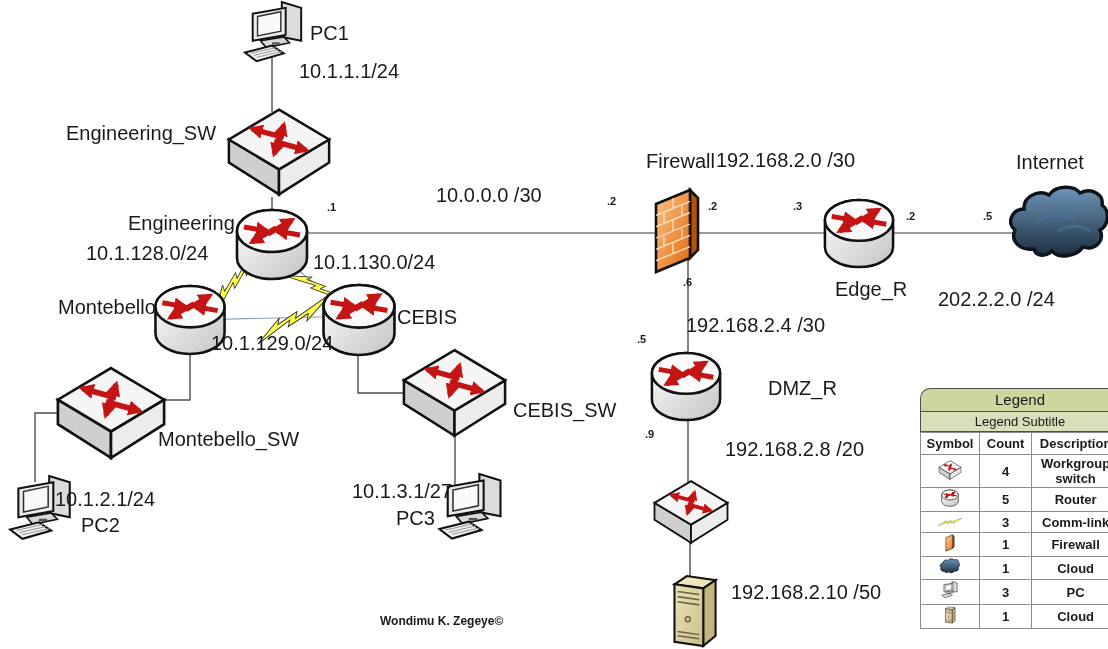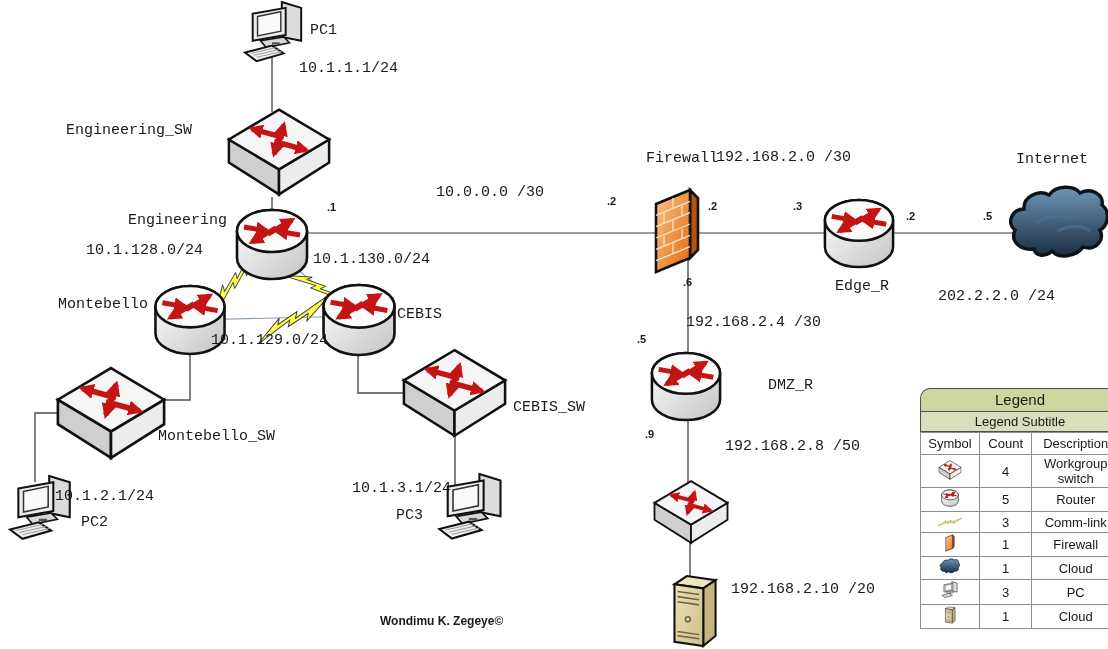--- a/index.html
+++ b/index.html
@@ -1,31 +1,31 @@
 <!DOCTYPE html>
 <html><head>
 <meta charset="utf-8">
 <style>
   html,body{margin:0;padding:0;background:#fff;}
   #canvas{position:relative;width:1108px;height:649px;background:#fff;overflow:hidden;
           font-family:"Liberation Sans", sans-serif;color:#1a1a1a;}
   #wires{position:absolute;left:0;top:0;z-index:0;}
   .node{position:absolute;z-index:2;}
-  .lbl{position:absolute;z-index:3;font-size:15px;white-space:nowrap;font-family:Liberation Mono, monospace;}
+  .lbl{position:absolute;z-index:3;font-size:20px;white-space:nowrap;}
   .ifl{position:absolute;z-index:3;font-size:11px;font-weight:bold;white-space:nowrap;}
   .credit{position:absolute;z-index:3;font-size:12px;font-weight:bold;}
   
   .legend{position:absolute;z-index:4;width:200px;background:#fff;font-size:13px;padding-left:38px;}
   .lg-title{background:#cbd79e;border:1.4px solid #4e4e4e;border-bottom:none;
             border-radius:10px 10px 0 0;text-align:center;font-size:15px;padding:2px 0 3px;}
   .lg-sub{background:#d7e0ba;border:1.4px solid #4e4e4e;text-align:center;
           font-size:13px;padding:2px 0;}
   .legend table{border-collapse:collapse;width:100%;background:#fff;}
   .legend th,.legend td{border:1px solid #8c8c8c;text-align:center;padding:1px 2px;
-          font-weight:normal;font-size:13px;}
+          font-weight:bold;font-size:13px;}
   .legend th{padding:3px 2px;}
   .legend td.sym{width:56px;}
   .legend td.cnt{width:50px;}
   .legend td.dsc{width:86px;}
   .legend tr{height:21px;}
 </style>
 </head>
 <body>
 
 <div id="canvas">
@@ -189,36 +189,36 @@
   <div class="lbl" style="left:310px;top:22px">PC1</div>
   <div class="lbl" style="left:299px;top:60px">10.1.1.1/24</div>
   <div class="lbl" style="left:66px;top:122px">Engineering_SW</div>
   <div class="lbl" style="left:128px;top:212px">Engineering</div>
   <div class="lbl" style="left:58px;top:296px">Montebello</div>
   <div class="lbl" style="left:397px;top:306px">CEBIS</div>
   <div class="lbl" style="left:158px;top:428px">Montebello_SW</div>
   <div class="lbl" style="left:513px;top:399px">CEBIS_SW</div>
   <div class="lbl" style="left:55px;top:488px">10.1.2.1/24</div>
   <div class="lbl" style="left:81px;top:514px">PC2</div>
-  <div class="lbl" style="left:352px;top:480px">10.1.3.1/24</div>
+  <div class="lbl" style="left:352px;top:480px">10.1.3.1/27</div>
   <div class="lbl" style="left:396px;top:507px">PC3</div>
   <div class="lbl" style="left:646px;top:150px">Firewall</div>
   <div class="lbl" style="left:835px;top:278px">Edge_R</div>
   <div class="lbl" style="left:1016px;top:151px">Internet</div>
   <div class="lbl" style="left:768px;top:377px">DMZ_R</div>
 
   <div class="lbl" style="left:436px;top:184px">10.0.0.0 /30</div>
   <div class="lbl" style="left:716px;top:149px">192.168.2.0 /30</div>
   <div class="lbl" style="left:938px;top:288px">202.2.2.0 /24</div>
   <div class="lbl" style="left:86px;top:242px">10.1.128.0/24</div>
   <div class="lbl" style="left:313px;top:251px">10.1.130.0/24</div>
   <div class="lbl" style="left:211px;top:332px">10.1.129.0/24</div>
   <div class="lbl" style="left:686px;top:314px">192.168.2.4 /30</div>
-  <div class="lbl" style="left:725px;top:438px">192.168.2.8 /50</div>
-  <div class="lbl" style="left:731px;top:581px">192.168.2.10 /20</div>
+  <div class="lbl" style="left:725px;top:438px">192.168.2.8 /20</div>
+  <div class="lbl" style="left:731px;top:581px">192.168.2.10 /50</div>
 
   <div class="ifl" style="left:327px;top:201px">.1</div>
   <div class="ifl" style="left:607px;top:195px">.2</div>
   <div class="ifl" style="left:708px;top:200px">.2</div>
   <div class="ifl" style="left:793px;top:200px">.3</div>
   <div class="ifl" style="left:906px;top:210px">.2</div>
   <div class="ifl" style="left:983px;top:210px">.5</div>
   <div class="ifl" style="left:683px;top:276px">.6</div>
   <div class="ifl" style="left:637px;top:333px">.5</div>
   <div class="ifl" style="left:645px;top:428px">.9</div>

